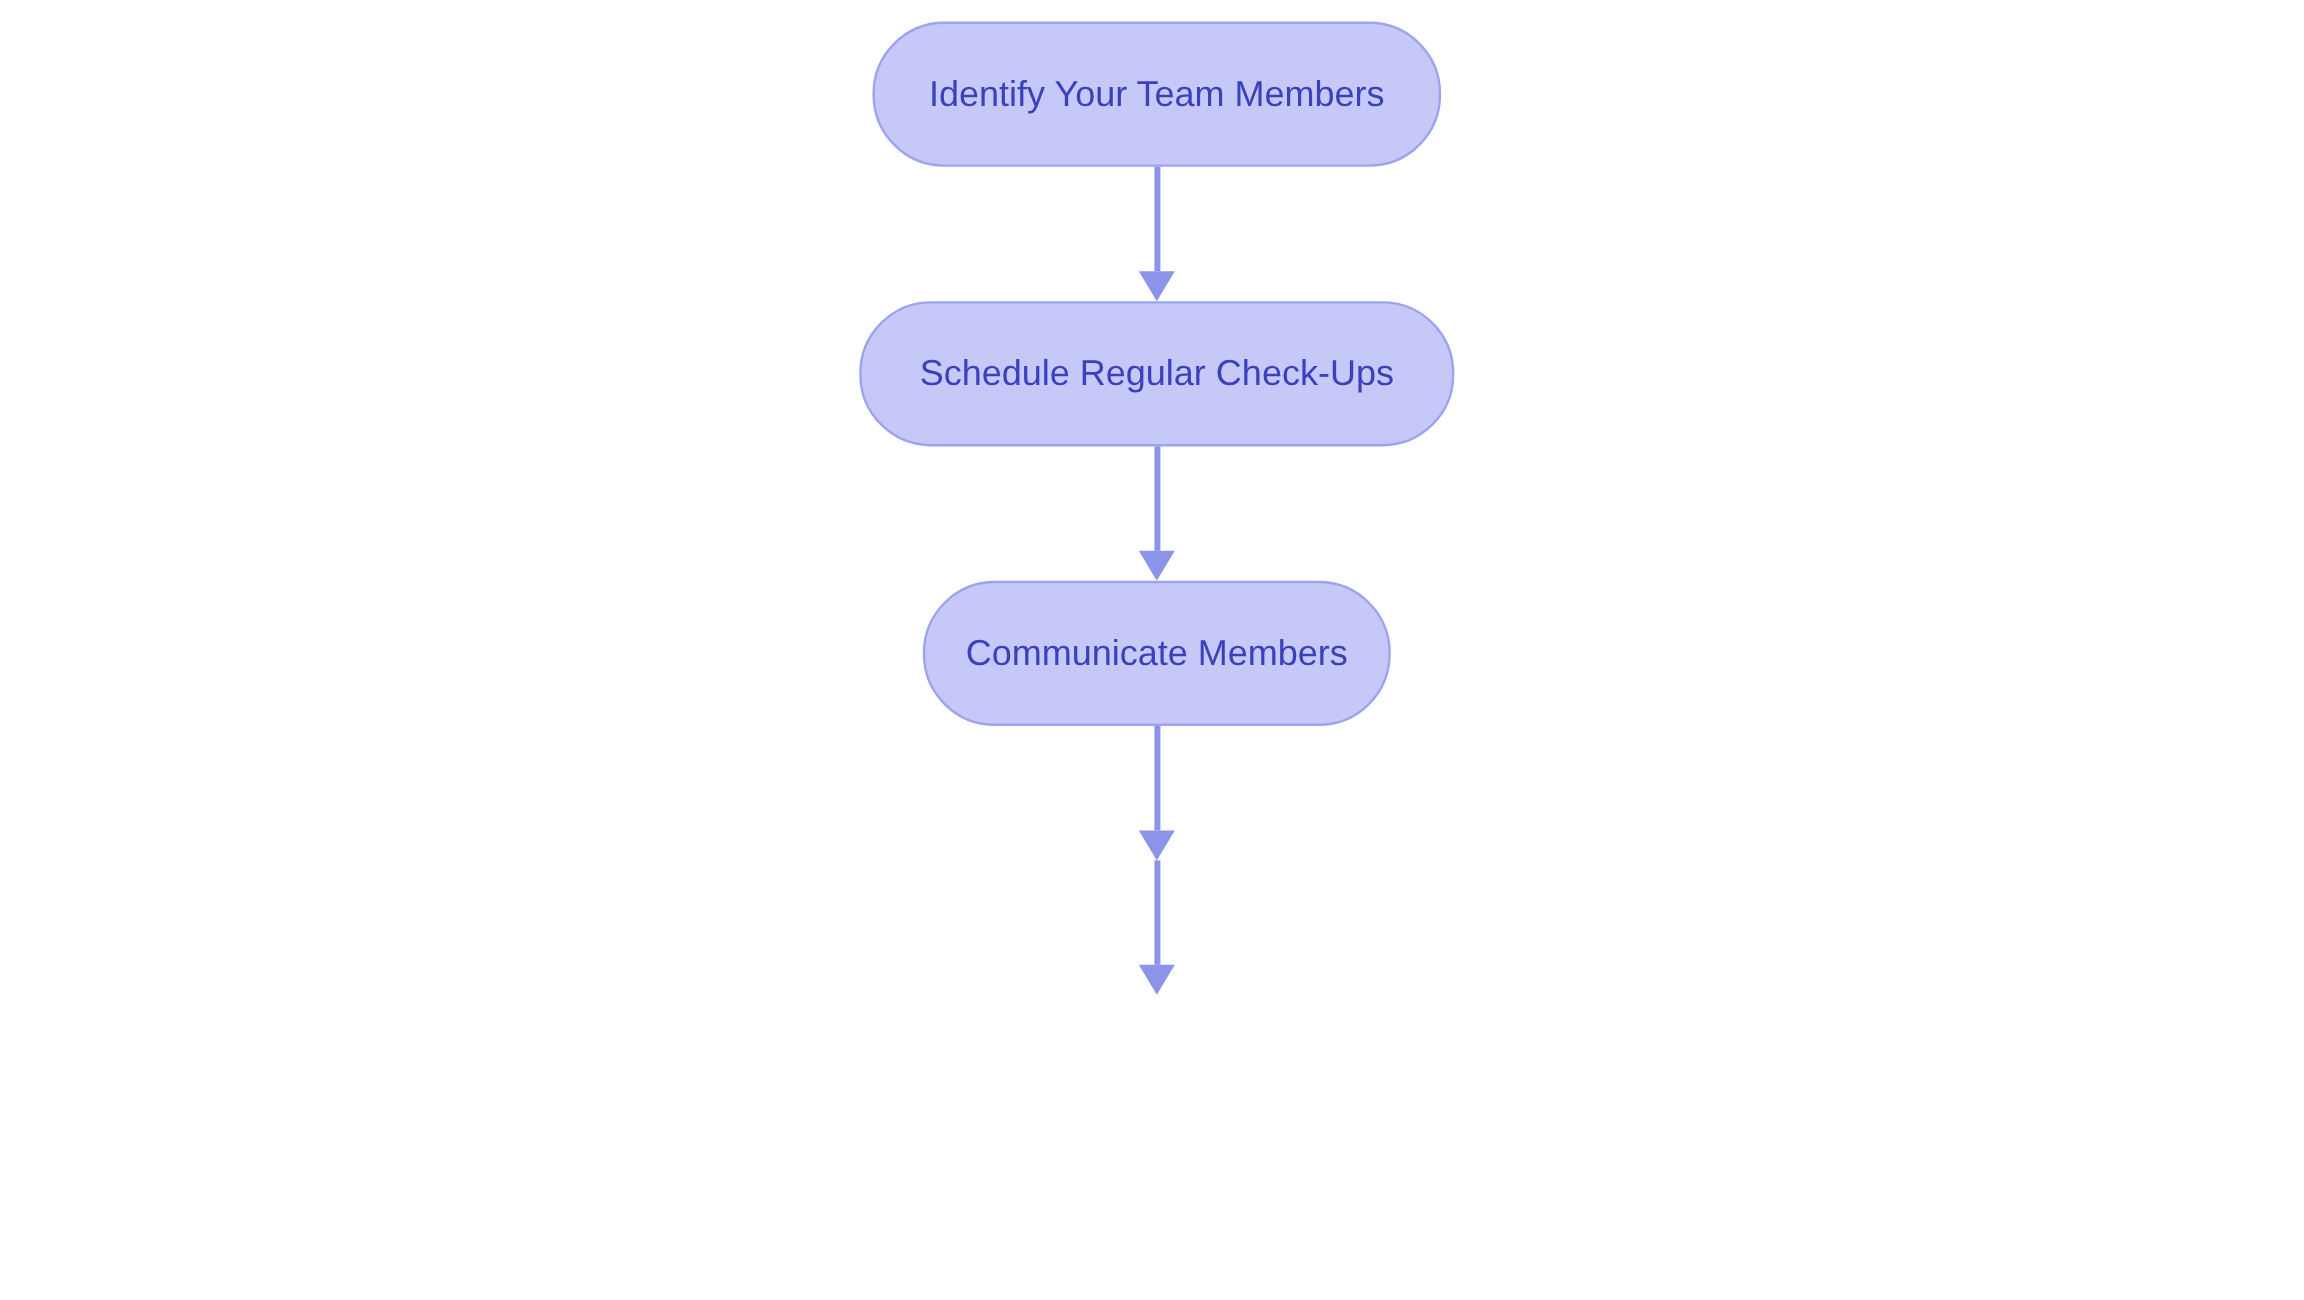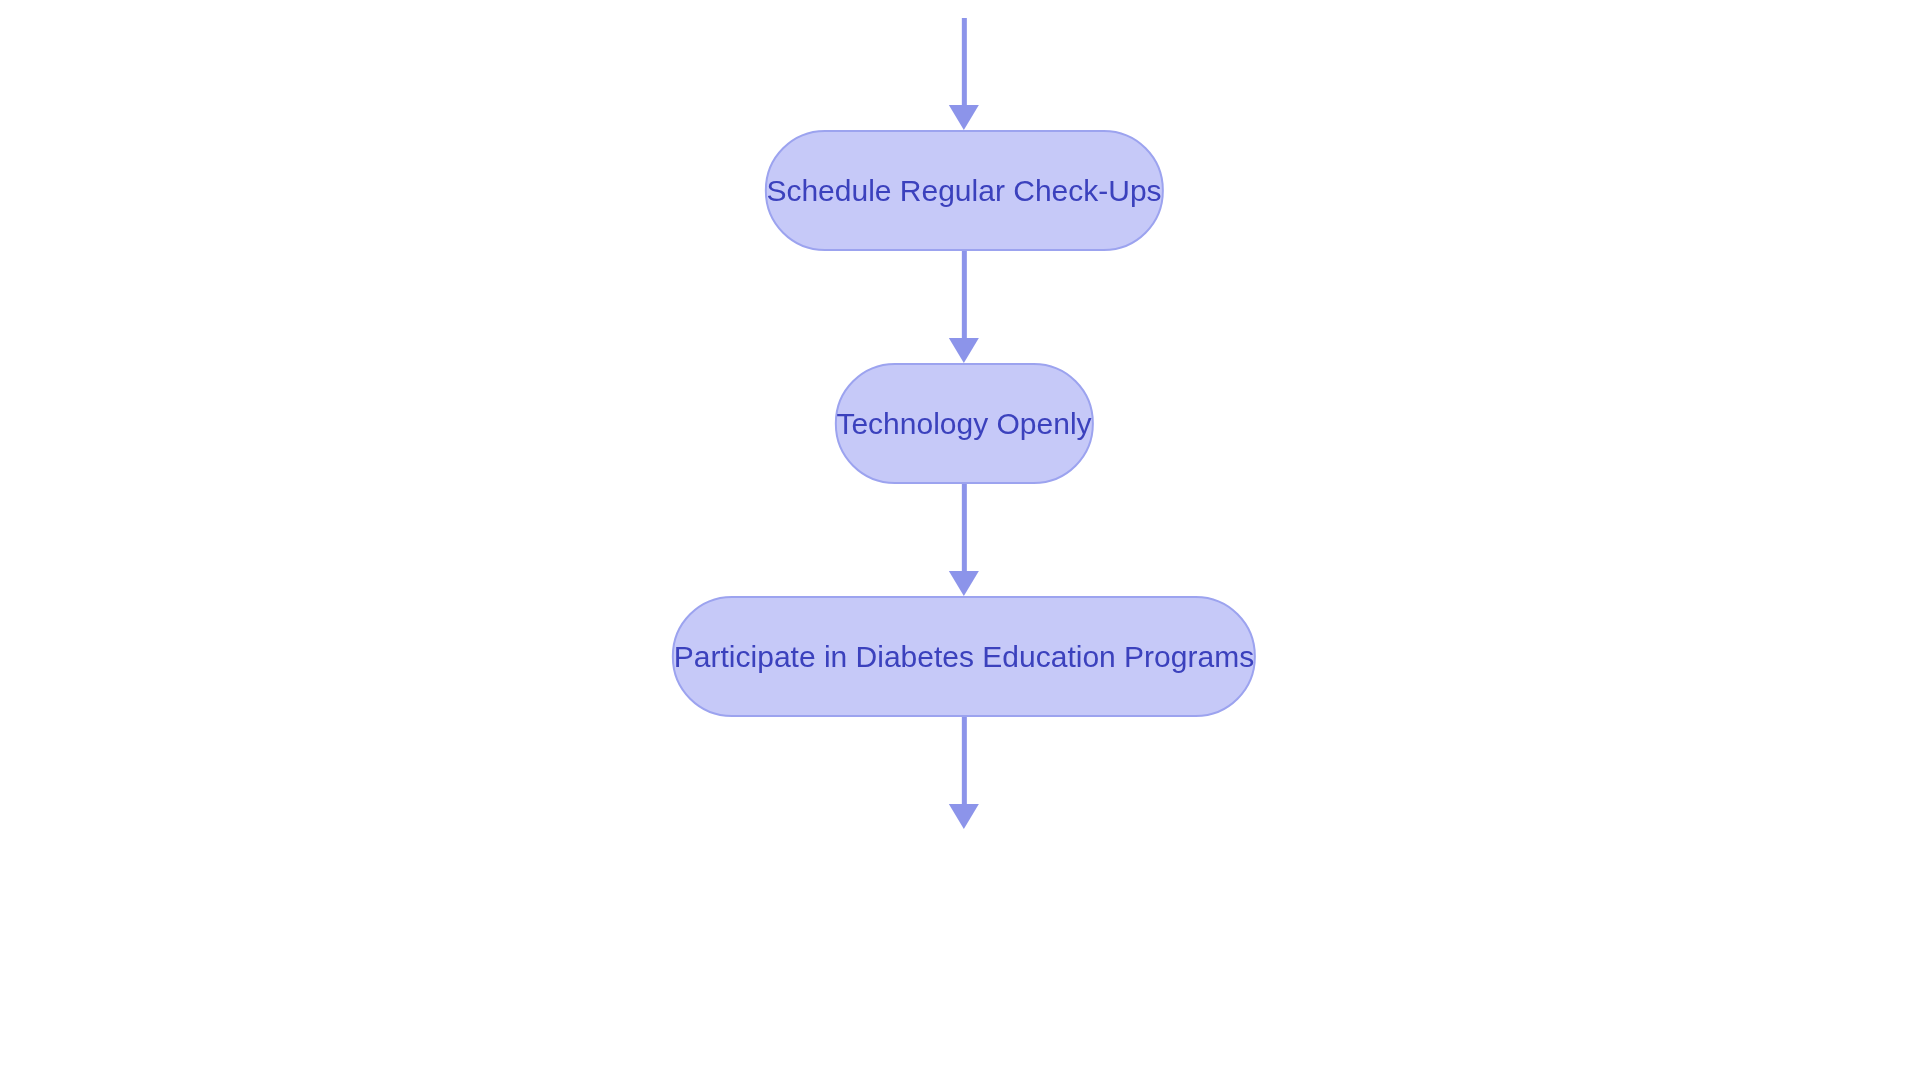--- a/index.html
+++ b/index.html
@@ -75,47 +75,47 @@
     border-right: 15px solid transparent;
     border-top: 25px solid var(--arrow);
     flex: 0 0 auto;
   }
 </style>
 </head>
 <body>
 
 <div class="flow">
 
+  <div class="node">
+    <span class="node-label">Identify Your Team Members</span>
+  </div>
 
   <div class="connector">
     <div class="line"></div>
     <div class="head"></div>
   </div>
 
   <div class="node">
     <span class="node-label">Schedule Regular Check-Ups</span>
   </div>
 
   <div class="connector">
     <div class="line"></div>
     <div class="head"></div>
   </div>
 
   <div class="node">
-    <span class="node-label">Technology Openly</span>
+    <span class="node-label">Communicate Members</span>
   </div>
 
   <div class="connector">
     <div class="line"></div>
     <div class="head"></div>
   </div>
 
-  <div class="node">
-    <span class="node-label">Participate in Diabetes Education Programs</span>
-  </div>
 
   <div class="connector">
     <div class="line"></div>
     <div class="head"></div>
   </div>
 
 
 </div>
 
 </body></html>

